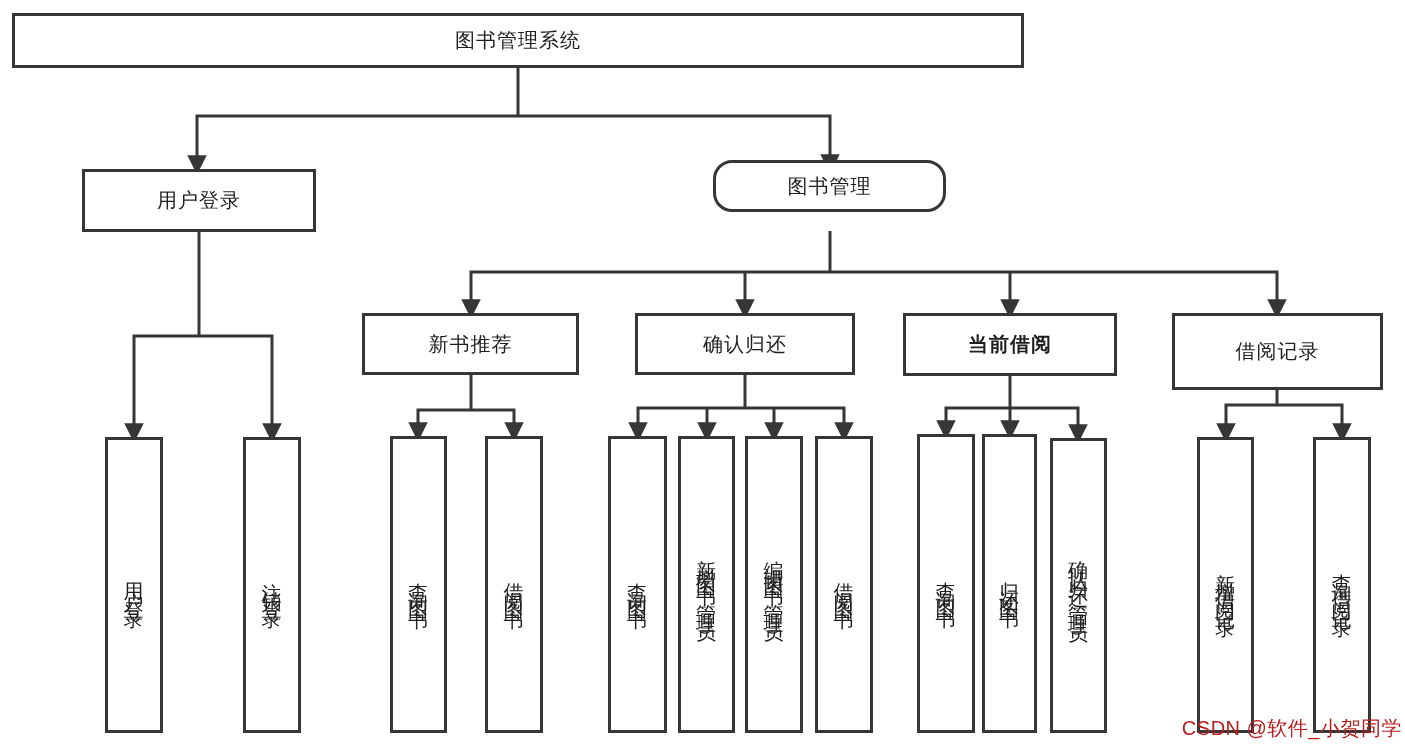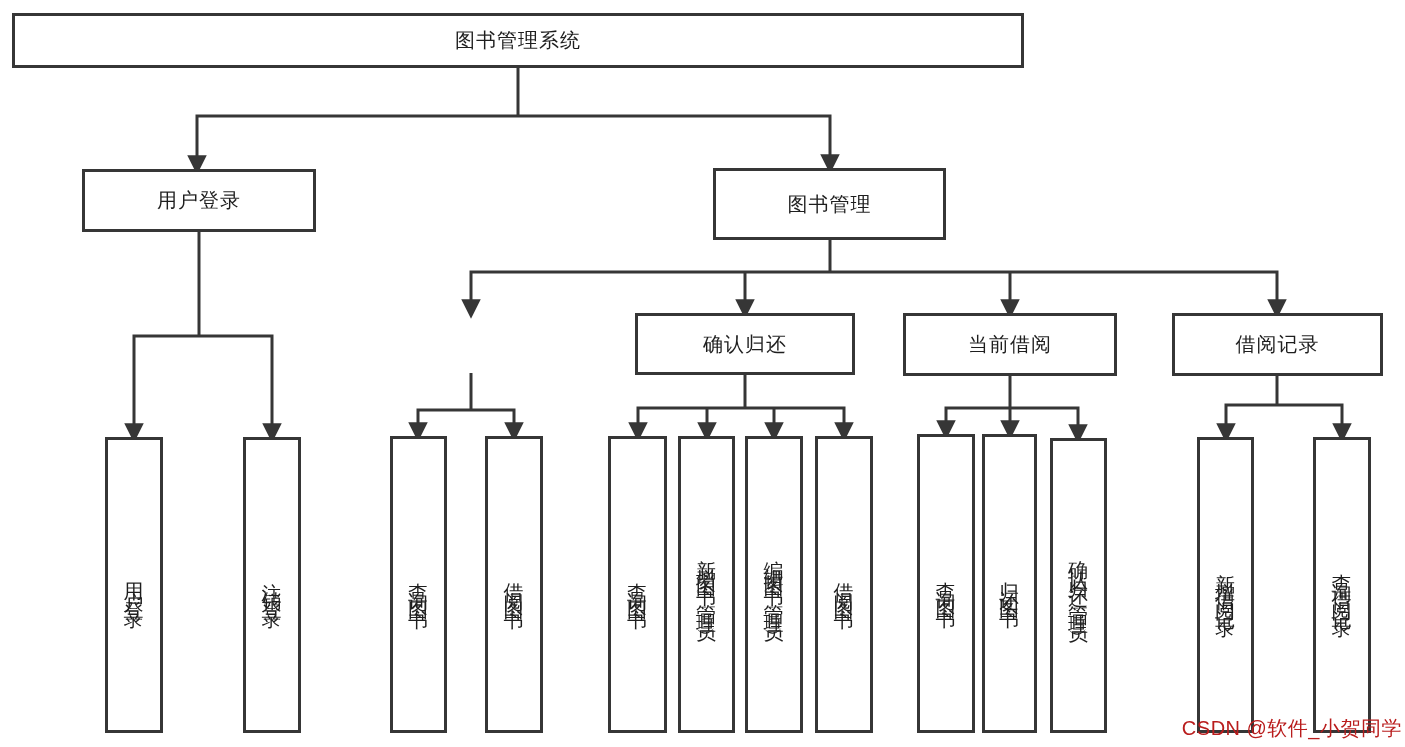--- a/index.html
+++ b/index.html
@@ -66,31 +66,34 @@
     </g>
   </svg>
 
   <div class="box h" style="left:12px;top:13px;width:1012px;height:55px;">
     <span>图书管理系统</span>
   </div>
 
   <div class="box h" style="left:82px;top:169px;width:234px;height:63px;">
     <span>用户登录</span>
   </div>
-  <div class="box h" style="left:713px;top:168px;width:233px;height:72px;">
+  <div class="box h" style="left:713px;top:160px;width:233px;height:52px;border-radius:19px;">
     <span>图书管理</span>
   </div>
 
+  <div class="box h" style="left:362px;top:313px;width:217px;height:62px;">
+    <span>新书推荐</span>
+  </div>
   <div class="box h" style="left:635px;top:313px;width:220px;height:62px;">
     <span>确认归还</span>
   </div>
-  <div class="box h" style="left:903px;top:313px;width:214px;height:63px;">
+  <div class="box h" style="left:903px;top:313px;width:214px;height:63px;font-weight:bold;">
     <span>当前借阅</span>
   </div>
-  <div class="box h" style="left:1172px;top:313px;width:211px;height:63px;">
+  <div class="box h" style="left:1172px;top:313px;width:211px;height:77px;">
     <span>借阅记录</span>
   </div>
 
   <div class="box v" style="left:105px;top:437px;width:58px;height:296px;">
     <span>用户登录</span>
   </div>
   <div class="box v" style="left:243px;top:437px;width:58px;height:296px;">
     <span>注销登录</span>
   </div>
 

